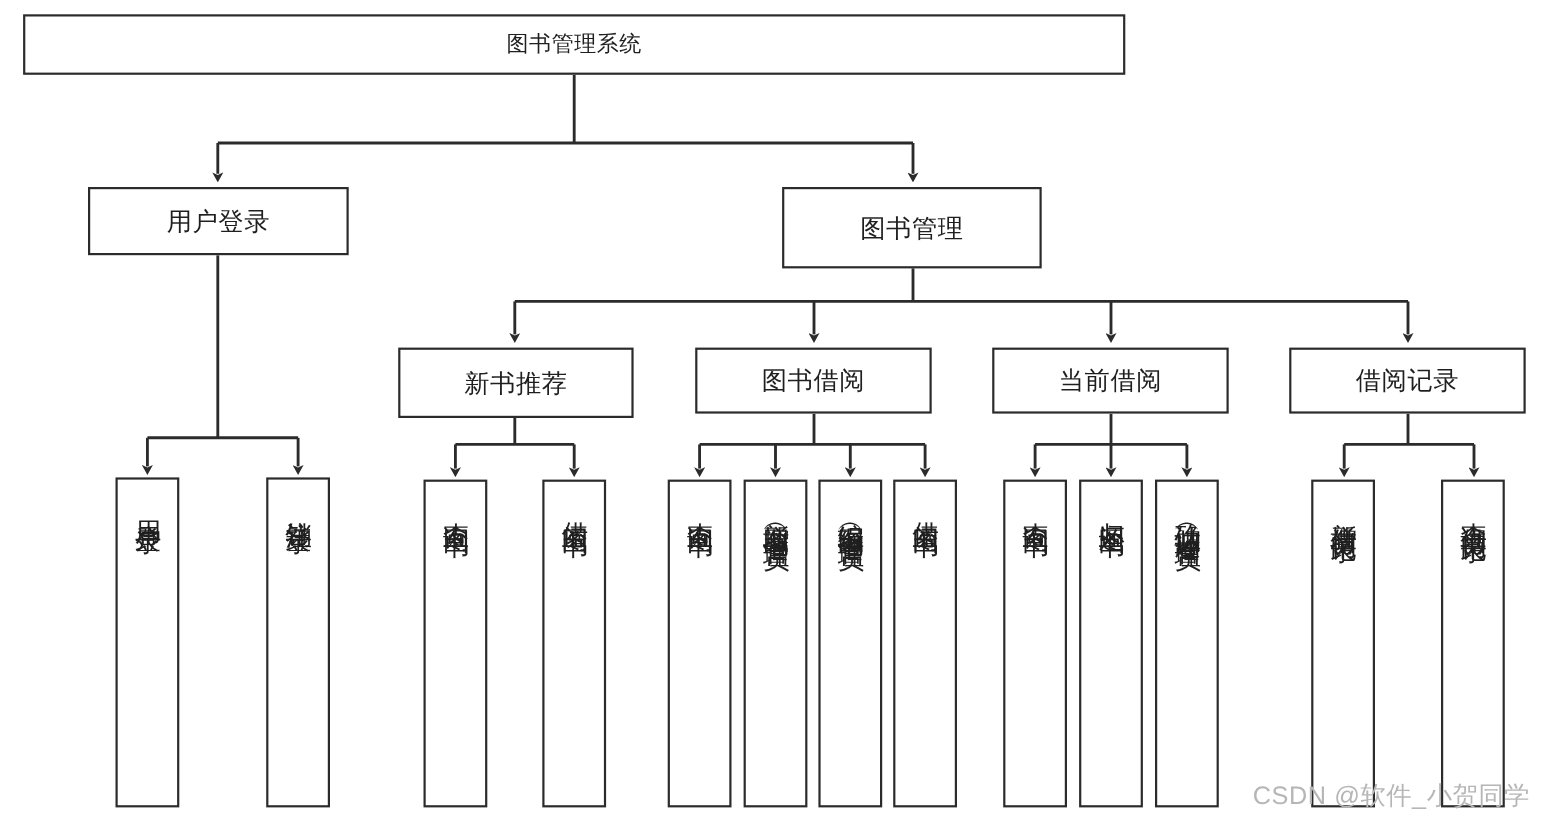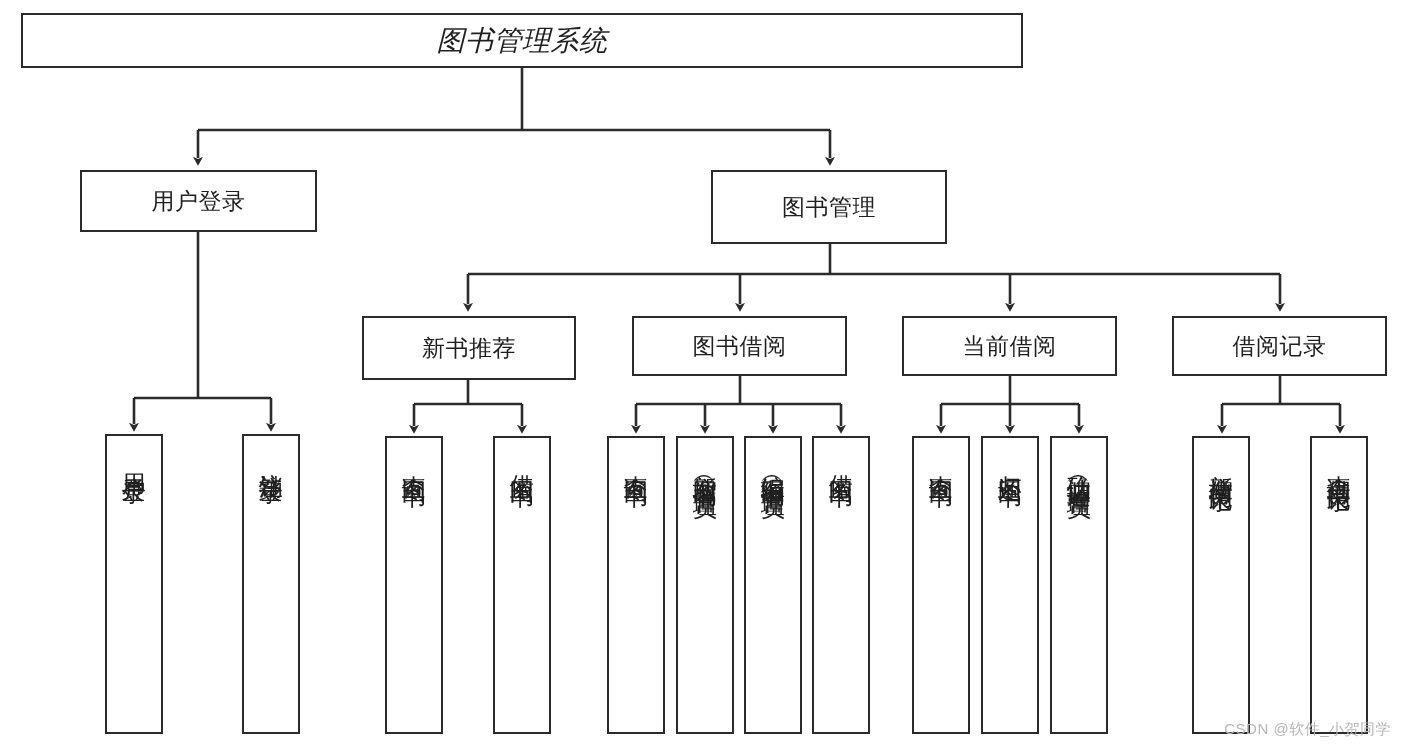--- a/index.html
+++ b/index.html
@@ -37,38 +37,38 @@
     z-index: 2;
   }
   .node .lbl {
     font-size: 23px;
     line-height: 1.25;
     letter-spacing: 0.5px;
     color: #1f1f1f;
     white-space: nowrap;
     text-align: center;
   }
-  .node.root .lbl { font-size: 28px; font-style: italic; }
+  .node.root .lbl { font-size: 20px; }
   .node.leaf {
     align-items: flex-start;
     padding-top: 18px;
   }
   .node.leaf .lbl {
     writing-mode: vertical-rl;
     text-orientation: upright;
     font-size: 24px;
     line-height: 1.22;
     letter-spacing: 3px;
     white-space: nowrap;
   }
   #watermark {
     position: absolute;
     right: 14px;
     bottom: 8px;
-    font-size: 15px;
+    font-size: 23px;
     color: #b6b6b6;
     letter-spacing: 0.5px;
     z-index: 5;
     white-space: nowrap;
   }
 </style>
 </head>
 <body>
 
 <div id="canvas">

